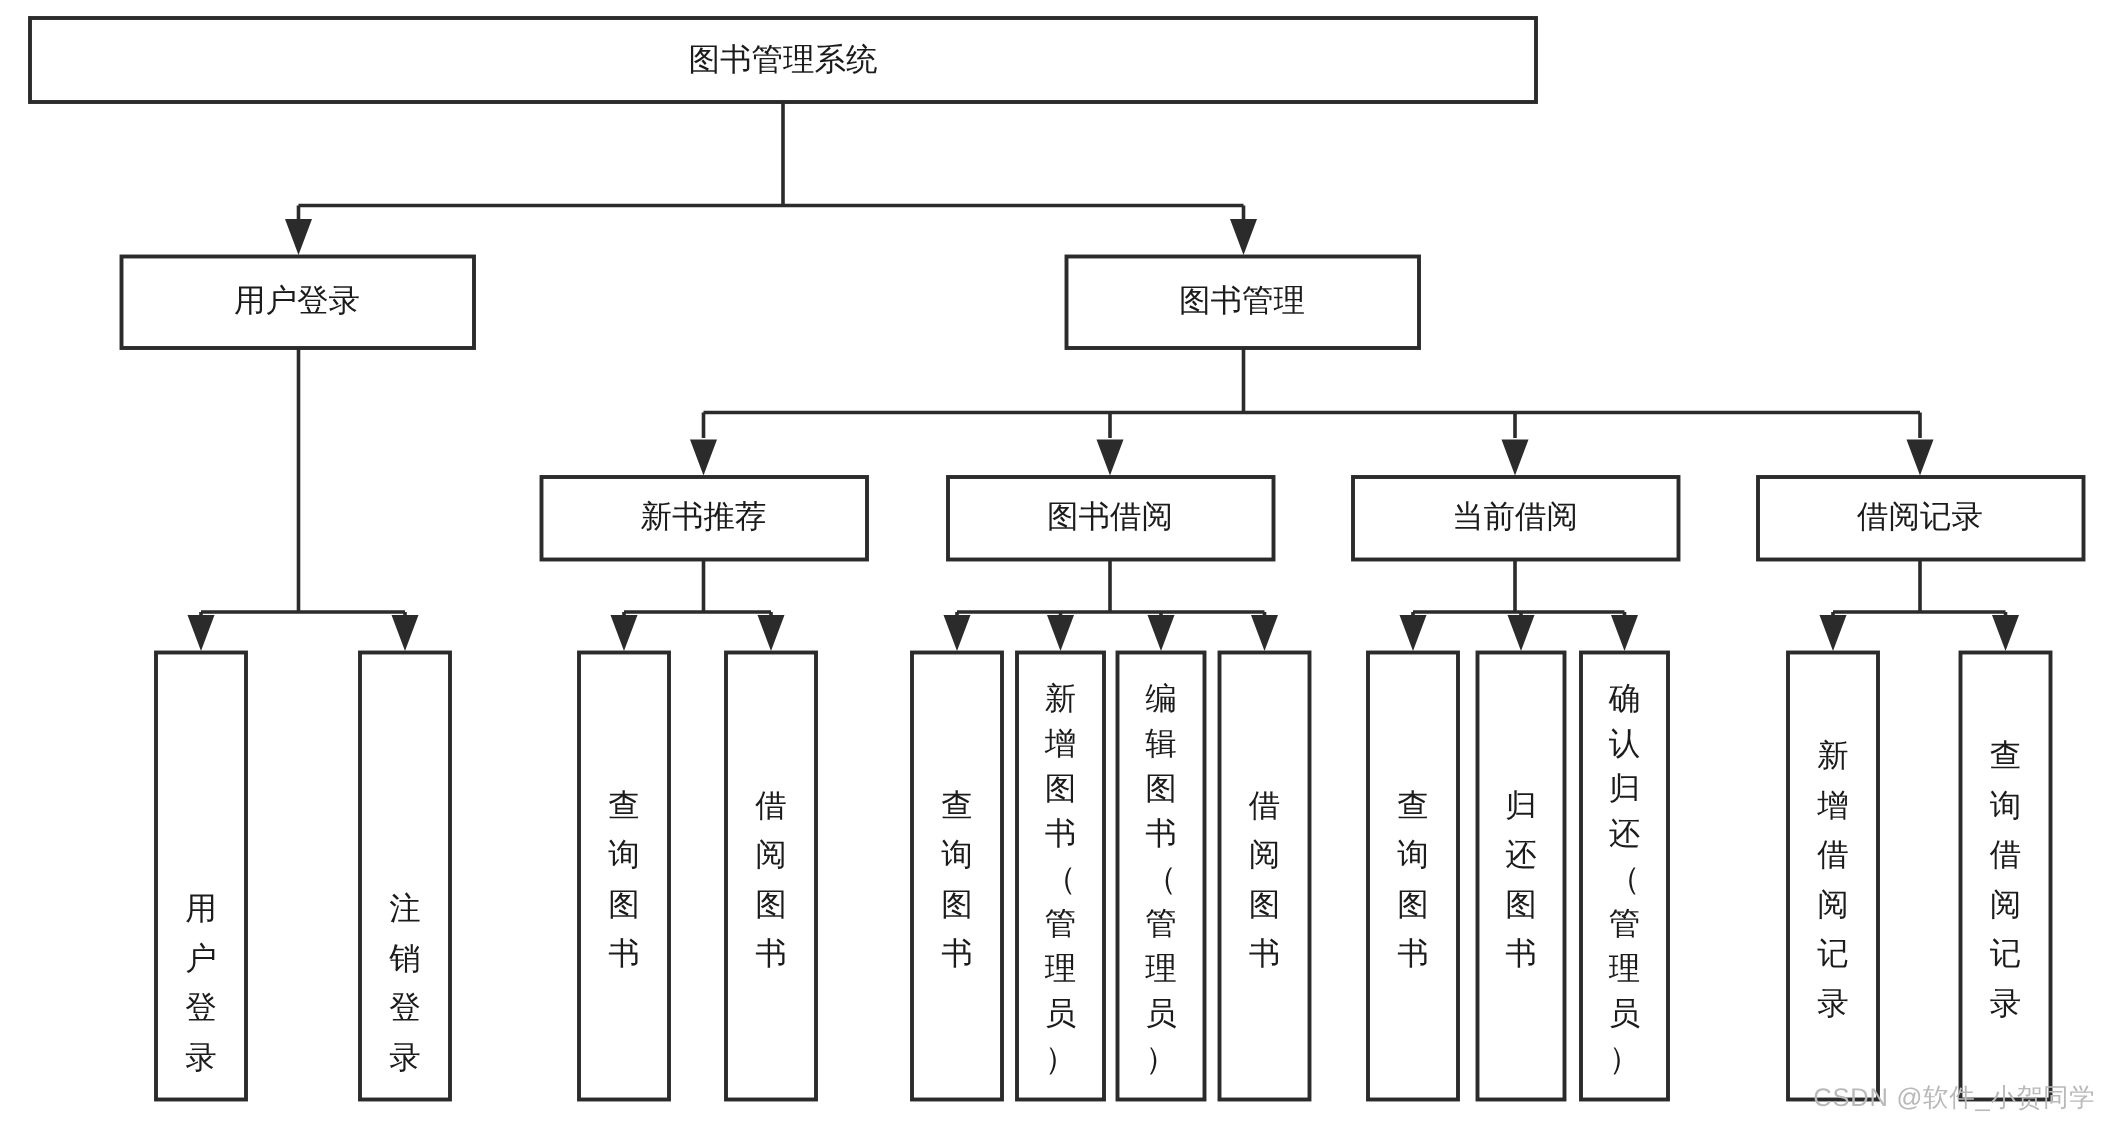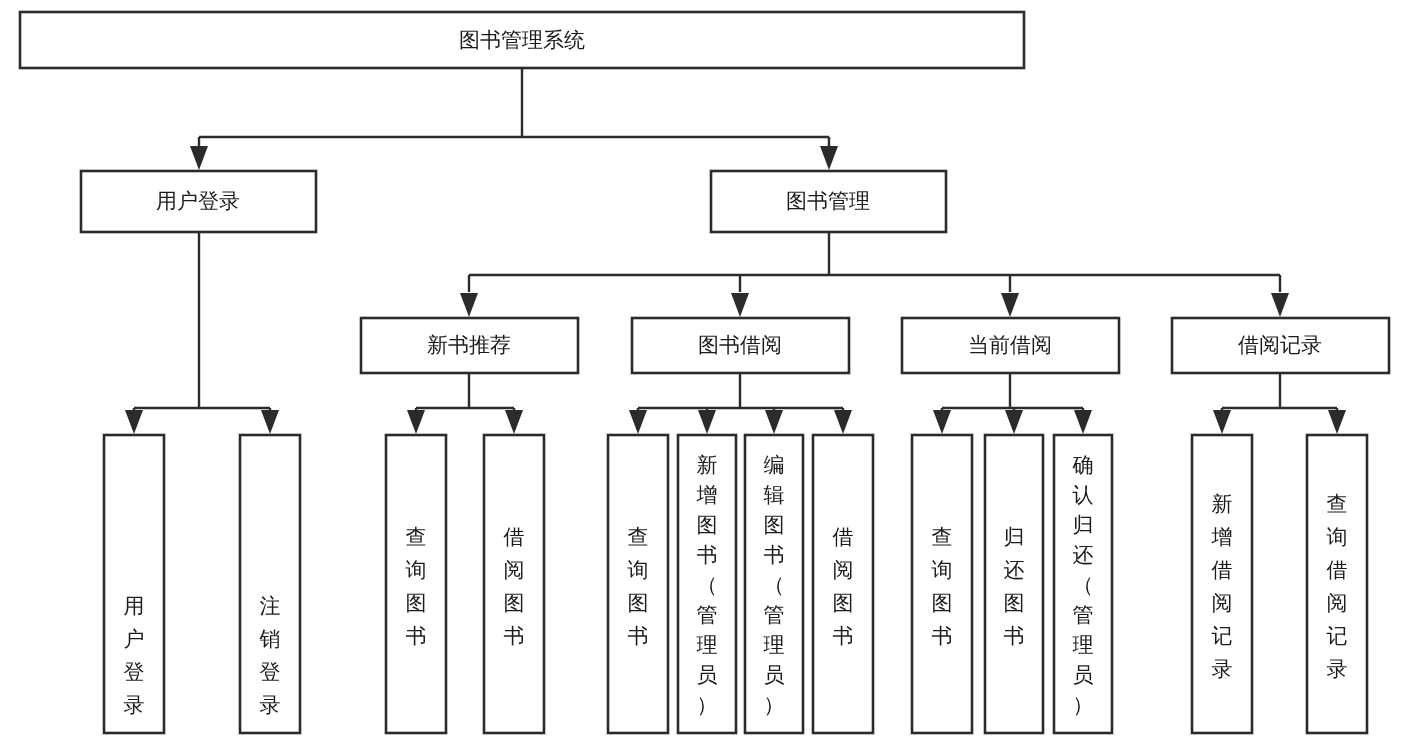--- a/index.html
+++ b/index.html
@@ -194,13 +194,14 @@
       <rect class="node-box" x="1192" y="435" width="60" height="298"></rect>
       <text class="node-label-v vtext" font-size="22px"><tspan x="1222" y="510.74" text-anchor="middle">新</tspan><tspan x="1222" y="543.74" text-anchor="middle">增</tspan><tspan x="1222" y="576.74" text-anchor="middle">借</tspan><tspan x="1222" y="609.74" text-anchor="middle">阅</tspan><tspan x="1222" y="642.74" text-anchor="middle">记</tspan><tspan x="1222" y="675.74" text-anchor="middle">录</tspan></text>
     </g>
     <g>
       <rect class="node-box" x="1307" y="435" width="60" height="298"></rect>
       <text class="node-label-v vtext" font-size="22px"><tspan x="1337" y="510.74" text-anchor="middle">查</tspan><tspan x="1337" y="543.74" text-anchor="middle">询</tspan><tspan x="1337" y="576.74" text-anchor="middle">借</tspan><tspan x="1337" y="609.74" text-anchor="middle">阅</tspan><tspan x="1337" y="642.74" text-anchor="middle">记</tspan><tspan x="1337" y="675.74" text-anchor="middle">录</tspan></text>
     </g>
 
   </svg>
 
+  <div class="watermark">CSDN @软件_小贺同学</div>
 </div>
 
 </body></html>

